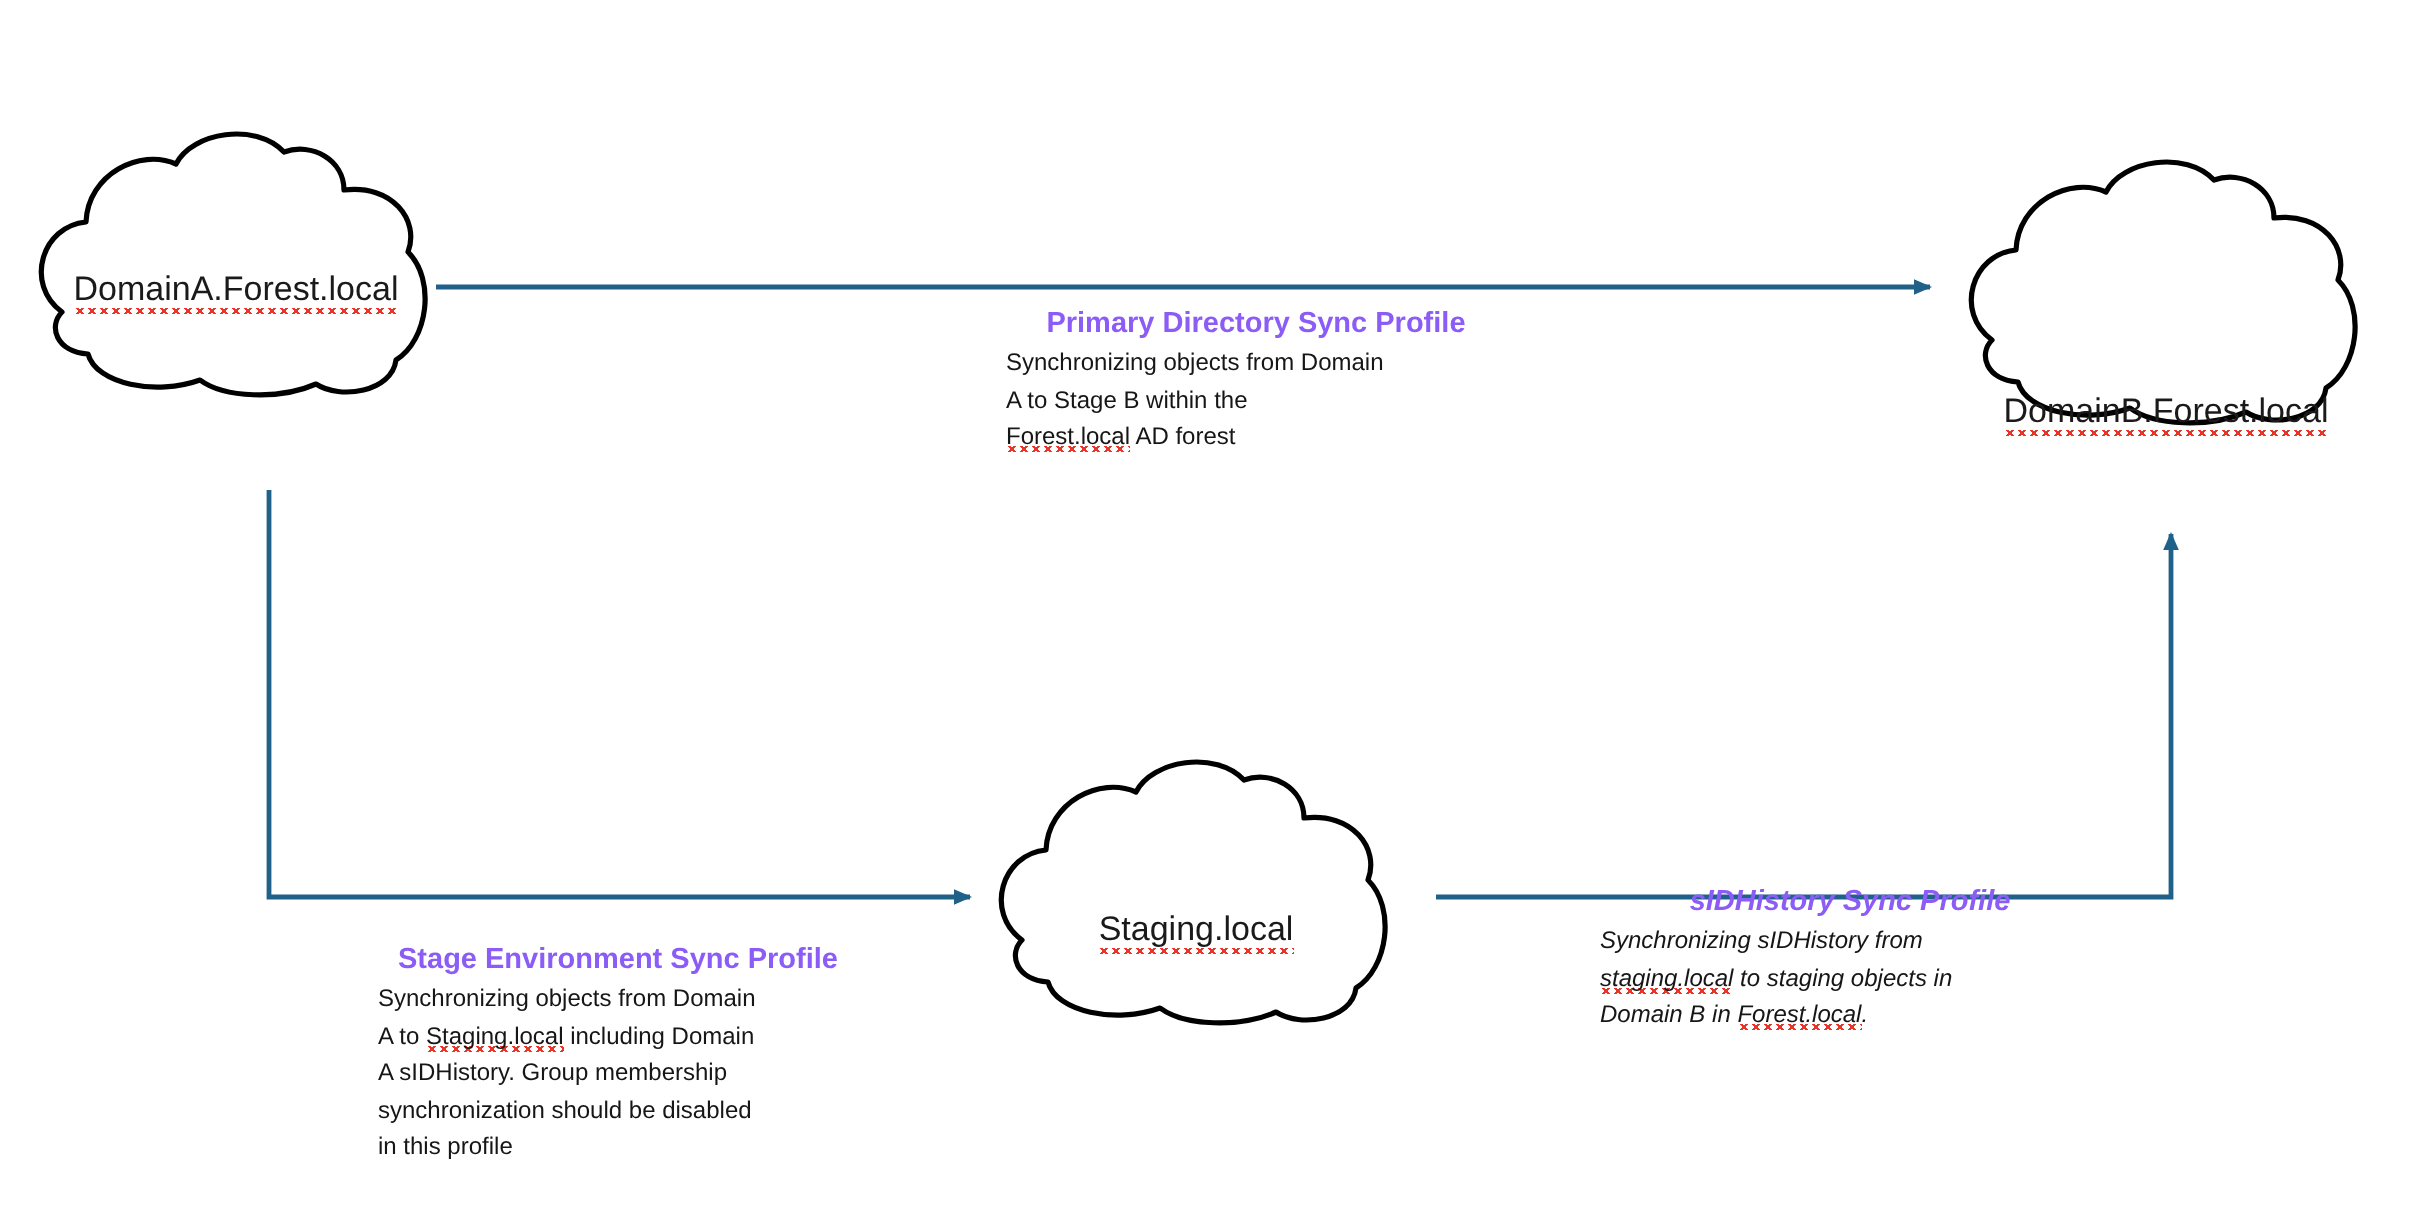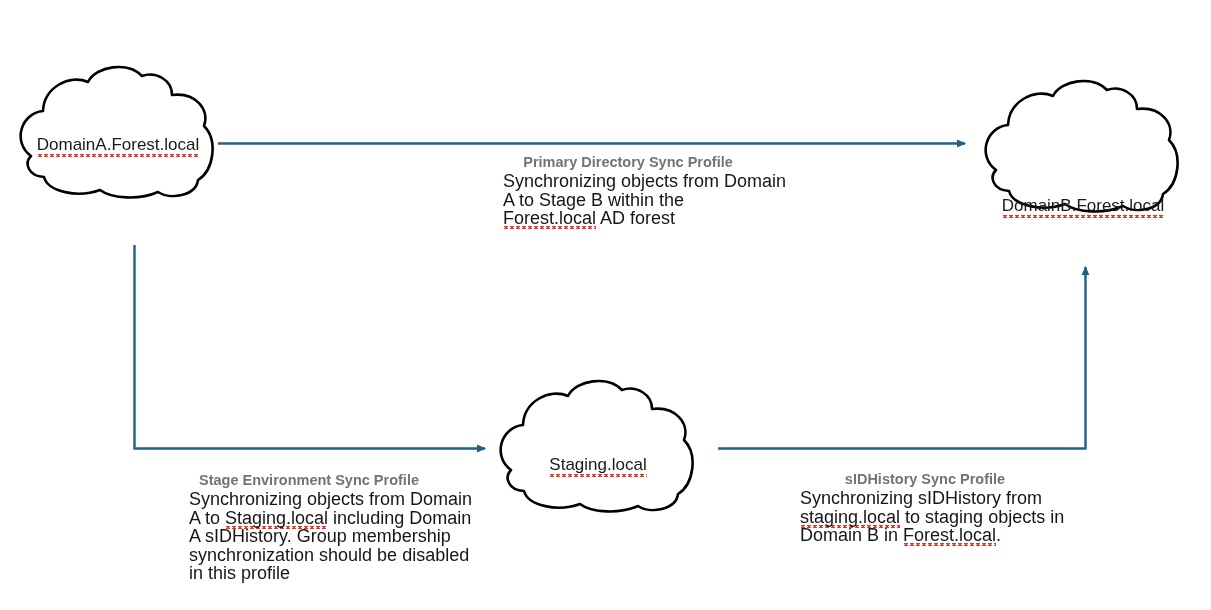--- a/index.html
+++ b/index.html
@@ -53,27 +53,27 @@
       linear-gradient(45deg, transparent 40%, #e8352a 40%, #e8352a 60%, transparent 60%),
       linear-gradient(-45deg, transparent 40%, #e8352a 40%, #e8352a 60%, transparent 60%);
     padding-bottom: 2px;
   }
   .note {
     position: absolute;
   }
   .note-title {
     font-size: 14.5px;
     font-weight: bold;
-    color: #737373;
+    color: #8b5cf6;
     line-height: 19px;
     text-align: center;
     white-space: nowrap;
   }
   .note-body {
-    font-size: 18px;
+    font-size: 12px;
     line-height: 18.6px;
     color: #161616;
   }
   .note-body div { white-space: nowrap; }
 </style>
 </head>
 <body>
 
 <div id="canvas">
 
@@ -168,21 +168,21 @@
     <div class="note-title">Stage Environment Sync Profile</div>
     <div class="note-body">
       <div>Synchronizing objects from Domain</div>
       <div><span>A to </span><span class="sq-inline">Staging.local</span><span> including Domain</span></div>
       <div>A sIDHistory.  Group membership</div>
       <div>synchronization should be disabled</div>
       <div>in this profile</div>
     </div>
   </div>
 
-  <div class="note" style="left:800px; top:470px; width:250px;">
+  <div class="note" style="left:800px; top:442px; width:250px;font-style:italic;">
     <div class="note-title">sIDHistory Sync Profile</div>
     <div class="note-body">
       <div>Synchronizing sIDHistory from</div>
       <div><span class="sq-inline">staging.local</span><span> to staging objects in</span></div>
       <div><span>Domain B in </span><span class="sq-inline">Forest.local</span><span>.</span></div>
     </div>
   </div>
 
 </div>
 

